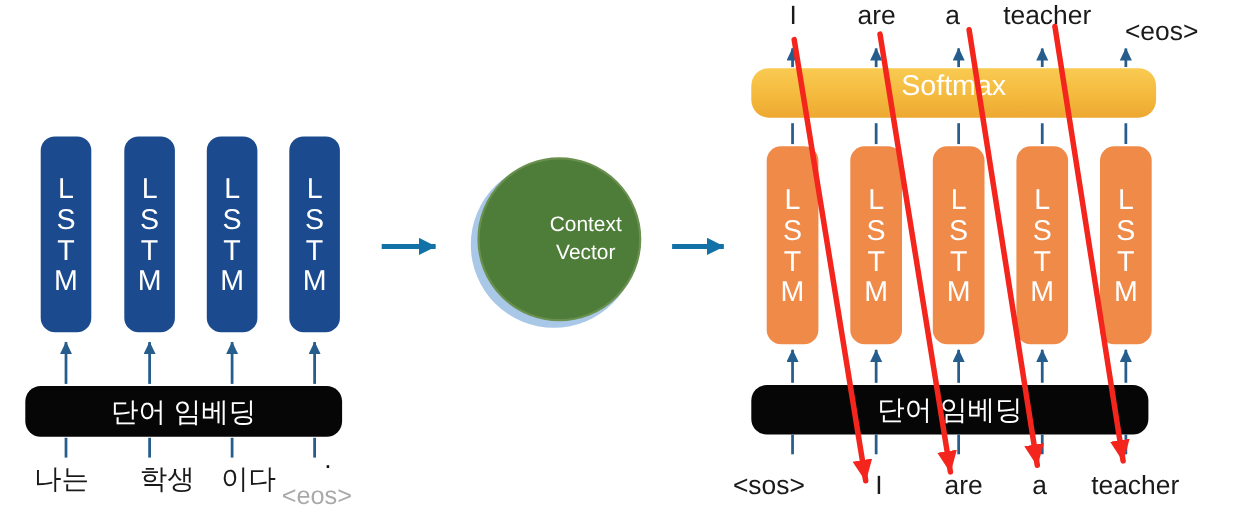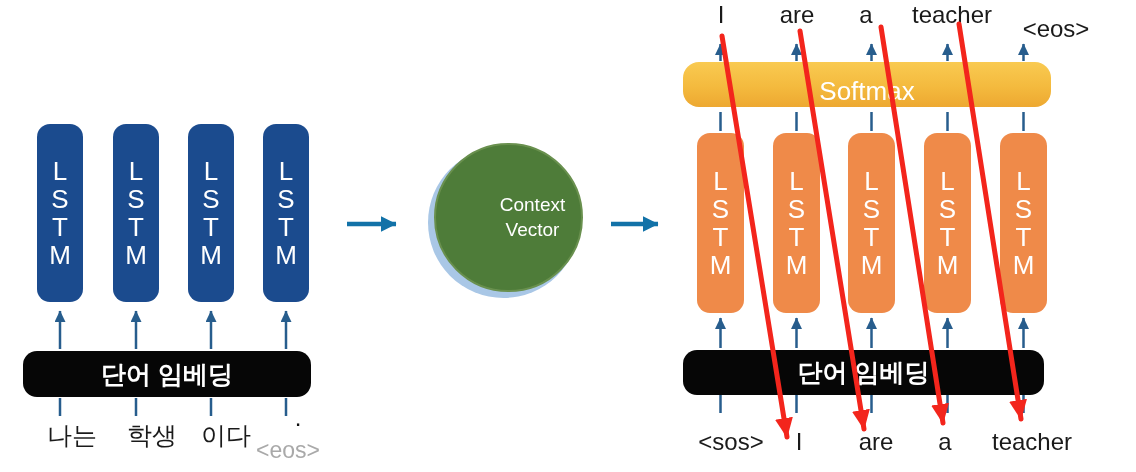--- a/index.html
+++ b/index.html
@@ -9,42 +9,42 @@
   }
   
   .block{position:absolute;border-radius:13px;display:flex;align-items:center;justify-content:center;}
   .block .lbl{white-space:pre-line;color:#ffffff;font-size:26px;line-height:28px;text-align:center;}
   .enc{background:#1b4b8e;width:46px;height:178px;top:124px;}
   .e0{left:37px}.e1{left:113px}.e2{left:188px}.e3{left:263px}
   .dec{background:#ef8a49;width:47px;height:180px;top:133px;}
   .d0{left:697px}.d1{left:773px}.d2{left:848px}.d3{left:924px}.d4{left:1000px}
   
   .bar{position:absolute;background:#060606;border-radius:14px;color:#ffffff;
-       display:flex;align-items:center;justify-content:center;font-size:25px;font-weight:bold;}
+       display:flex;align-items:center;justify-content:center;font-size:25px;}
   .bar-enc{left:23px;top:351px;width:288px;height:46px;}
   .bar-dec{left:683px;top:350px;width:361px;height:45px;}
   
   .softmax{position:absolute;left:683px;top:62px;width:368px;height:45px;border-radius:16px;
     background:linear-gradient(180deg,#f9ca51 0%,#f4ba3e 55%,#eda831 100%);
-    color:#ffffff;display:flex;align-items:flex-end;justify-content:center;font-size:26px;}
+    color:#ffffff;display:flex;align-items:flex-start;justify-content:center;font-size:26px;}
   
   .ctx-shadow{position:absolute;left:428px;top:147px;width:151px;height:151px;border-radius:50%;background:#a9c7e6;}
   .ctx{position:absolute;left:434px;top:143px;width:149px;height:149px;border-radius:50%;
     background:#4e7c39;border:2px solid #69904e;box-sizing:border-box;
     display:flex;align-items:center;justify-content:center;color:#ffffff;font-size:19px;text-align:center;}
   .ctx .lbl{white-space:pre-line;line-height:1.3;margin-left:48px;}
   
   .word{position:absolute;transform:translateX(-50%);font-size:24px;color:#1a1a1a;white-space:nowrap;}
   .tw{top:1px;}
   .tw0{left:721px}.tw1{left:797px}.tw2{left:866px}.tw3{left:952px}
   .tw4{left:1056px;top:15px;}
   .bw{top:428px;}
-  .bw0{left:731px}.bw1{left:799px}.bw2{left:876px}.bw3{left:945px}.bw4{left:1032px}
+  .bw0{left:699px}.bw1{left:799px}.bw2{left:876px}.bw3{left:945px}.bw4{left:1032px}
   .lw{top:419px;font-size:25px;}
-  .lw0{left:72px}.lw1{left:152px}.lw2{left:226px}
+  .lw0{left:56px}.lw1{left:152px}.lw2{left:226px}
   .eos-gray{left:288px;top:437px;font-size:23px;color:#a9a9a9;}
   .dot-mark{left:298px;top:404px;font-size:24px;color:#111;}
   
   .overlay{position:absolute;left:0;top:0;z-index:5;pointer-events:none;}
   .steel{stroke:#275d8d;stroke-width:2.5;}
   .accent{stroke:#1272a8;stroke-width:4.5;}
   .red{stroke:#f3251c;stroke-width:5;stroke-linecap:round;}
 </style>
 </head>
 <body>

